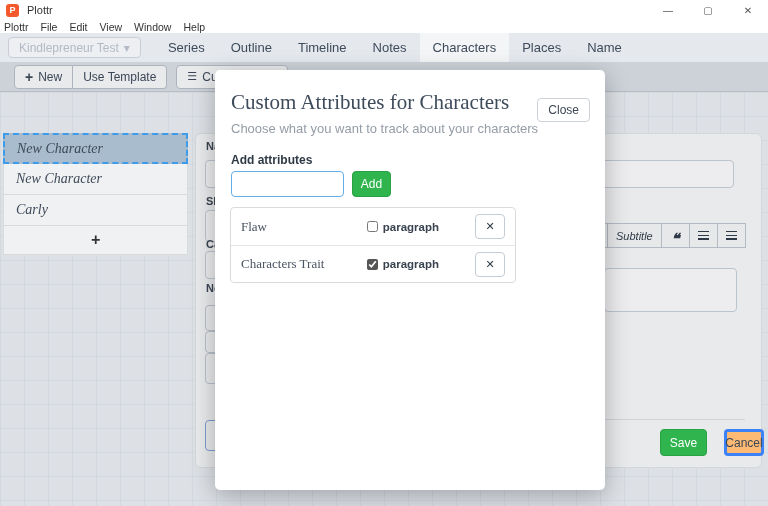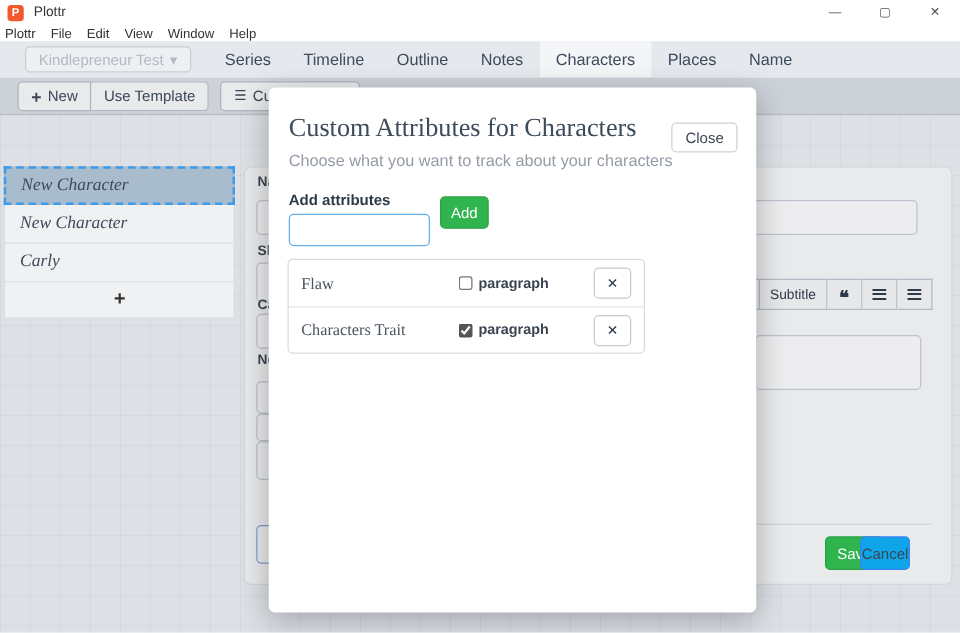--- a/index.html
+++ b/index.html
@@ -11,21 +11,21 @@
   .titlebar { position:absolute; left:0; top:0; width:768px; height:20px; background:#fff; display:flex; align-items:center; }
   .app-icon { width:13px; height:13px; margin:0 8px 0 6px; background:#f2592d; border-radius:3px; color:#fff; font-size:9px; font-weight:bold; display:flex; align-items:center; justify-content:center; }
   .titlebar-title { font-size:11px; color:#333; }
   .win-controls { position:absolute; right:0; top:0; height:20px; display:flex; }
   .win-btn { width:40px; height:20px; display:flex; align-items:center; justify-content:center; font-size:10px; color:#555; }
 
   .menubar { position:absolute; left:0; top:20px; width:768px; height:13px; background:#fff; display:flex; align-items:center; padding-left:4px; }
   .menu-item { font-size:10.5px; color:#333; margin-right:12px; }
 
   
-  .nav { position:absolute; left:0; top:33px; width:768px; height:29px; background:#e5e8ed; display:flex; align-items:stretch;padding-left:12px; }
+  .nav { position:absolute; left:0; top:33px; width:768px; height:29px; background:#e5e8ed; display:flex; align-items:stretch; }
   .project-btn { align-self:center; margin-left:8px; margin-right:14px; height:21px; padding:0 10px; background:#edeff2; border:1px solid #c9ced6; border-radius:4px; color:#b3bac4; font-size:12px; display:flex; align-items:center; gap:5px; }
   .tab { display:flex; align-items:center; padding:0 13px; font-size:13px; color:#3e4b5b; }
   .tab.active { background:#f3f5f7; }
 
   
   .toolbar { position:absolute; left:0; top:62px; width:768px; height:30px; background:#cdd2d9; border-bottom:1px solid #b9bec6; display:flex; align-items:center; padding-left:14px; }
   .tbtn { height:24px; background:#e9eaec; border:1px solid #aeb4bd; color:#3b4757; font-size:12px; display:flex; align-items:center; padding:0 10px; gap:5px; white-space:nowrap; }
   .tbtn.first { border-radius:4px 0 0 4px; }
   .tbtn.joined { border-left:none; border-radius:0 4px 4px 0; }
   .tbtn.single { border-radius:4px; margin-left:9px; overflow:hidden; max-width:112px; }
@@ -45,39 +45,39 @@
   .side-item.selected { background:#a9bccd; border:2px dashed #3d9be9; }
   .side-add { height:29px; background:#f0f1f2; border:1px solid #d9dadc; border-top:none; display:flex; align-items:center; justify-content:center; font-size:16px; font-weight:bold; color:#333; }
 
   
   .card { position:absolute; left:195px; top:41px; width:567px; height:335px; background:#e9eaec; border:1px solid #d3d6da; border-radius:6px; }
   .frag-label { position:absolute; font-size:11px; font-weight:bold; color:#3c4654; white-space:nowrap; }
   .frag-input { position:absolute; background:#ededef; border:1px solid #bcc4ce; border-radius:4px; }
   .frag-box { position:absolute; background:#e9eaec; border:1px solid #b9c0cb; border-radius:4px; }
   .frag-blue { position:absolute; background:#e9eaec; border:1px solid #7e9cd0; border-radius:4px; }
 
-  .editor-bar { position:absolute; left:378px; top:89px; display:flex; height:25px; }
+  .editor-bar { position:absolute; left:378px; top:89px; display:flex; height:25px;font-style:italic; }
   .ebtn { height:25px; border:1px solid #b4bac3; border-left:none; background:#e7e8ea; color:#2f3a48; font-size:11px; display:flex; align-items:center; justify-content:center; padding:0 8px; }
   .ebtn:first-child { border-left:1px solid #b4bac3; }
   .quote-glyph { font-family:"Liberation Serif",serif; font-weight:bold; font-size:15px; line-height:10px; padding-top:7px; }
   .li-icon { width:12px; height:9px; background:
       repeating-linear-gradient(#2f3a48 0 1.5px, transparent 1.5px 3.75px); }
 
   .divider { position:absolute; left:408px; top:285px; width:141px; height:1px; background:#cfd3d8; }
   .save-btn { position:absolute; left:464px; top:295px; width:47px; height:27px; background:#2fb44e; border:1px solid #29a245; border-radius:4px; color:#fff; font-size:12px; display:flex; align-items:center; justify-content:center; }
-  .cancel-btn { position:absolute; left:492px; top:295px; width:40px; height:27px; background:#0ea5e9; border:1px solid #3b82f6; border-radius:4px; color:#3c4654; font-size:12px; display:flex; align-items:center; justify-content:center; }
+  .cancel-btn { position:absolute; left:528px; top:295px; width:40px; height:27px; background:#fdba74; border:3px solid #3b82f6; border-radius:4px; color:#3c4654; font-size:12px; display:flex; align-items:center; justify-content:center; }
 
   
   .modal { position:absolute; left:215px; top:70px; width:390px; height:420px; background:#fff; border-radius:5px; box-shadow:0 6px 24px rgba(0,0,0,.28); z-index:50; }
   .modal-title { position:absolute; left:16px; top:20px; font-size:21px; color:#3e4b5b; }
   .modal-close { position:absolute; right:15px; top:28px; height:24px; padding:0 10px; background:#fff; border:1px solid #ccd2d8; border-radius:4px; font-size:12px; color:#3c4654; display:flex; align-items:center; }
   .modal-sub { position:absolute; left:16px; top:51px; font-size:13px; color:#959ca6; }
   .add-attr-label { position:absolute; left:16px; top:83px; font-size:12px; font-weight:bold; color:#2f3a47; }
   .attr-input { position:absolute; left:16px; top:101px; width:113px; height:26px; border:1.5px solid #66afe9; border-radius:4px; font-size:12px; padding:0 6px; outline:none; color:#333; }
-  .add-btn { position:absolute; left:137px; top:87px; width:39px; height:26px; background:#2fb44e; border:1px solid #29a245; border-radius:4px; color:#fff; font-size:12px; display:flex; align-items:center; justify-content:center; }
+  .add-btn { position:absolute; left:137px; top:101px; width:39px; height:26px; background:#2fb44e; border:1px solid #29a245; border-radius:4px; color:#fff; font-size:12px; display:flex; align-items:center; justify-content:center; }
   .attr-list { position:absolute; left:15px; top:137px; width:286px; border:1px solid #d8dbde; border-radius:4px; background:#fff; }
   .attr-row { height:37px; display:flex; align-items:center; padding:0 10px; border-top:1px solid #e3e5e8; }
   .attr-row:first-child { border-top:none; }
   .attr-name { flex:1; font-size:13px; color:#4a5462; }
   .attr-check { width:11px; height:11px; margin-right:5px; accent-color:#555; }
   .attr-type { font-size:11.5px; font-weight:600; color:#3a4451; margin-right:36px; }
   .x-btn { width:30px; height:25px; background:#fff; border:1px solid #c6ccd3; border-radius:4px; color:#2f3a48; font-size:11px; font-weight:bold; display:flex; align-items:center; justify-content:center; }
 </style>
 </head>
 <body>
@@ -100,22 +100,22 @@
   <span class="menu-item">Window</span>
   <span class="menu-item">Help</span>
 </div>
 
 <div class="nav">
   <div class="project-btn">
     <span>Kindlepreneur Test</span>
     <span>▾</span>
   </div>
   <div class="tab">Series</div>
+  <div class="tab">Outline</div>
   <div class="tab">Timeline</div>
-  <div class="tab">Outline</div>
   <div class="tab">Notes</div>
   <div class="tab active">Characters</div>
   <div class="tab">Places</div>
   <div class="tab">Name</div>
 </div>
 
 <div class="toolbar">
   <div class="tbtn first">
     <span class="plus-glyph">+</span>
     <span>New</span>

